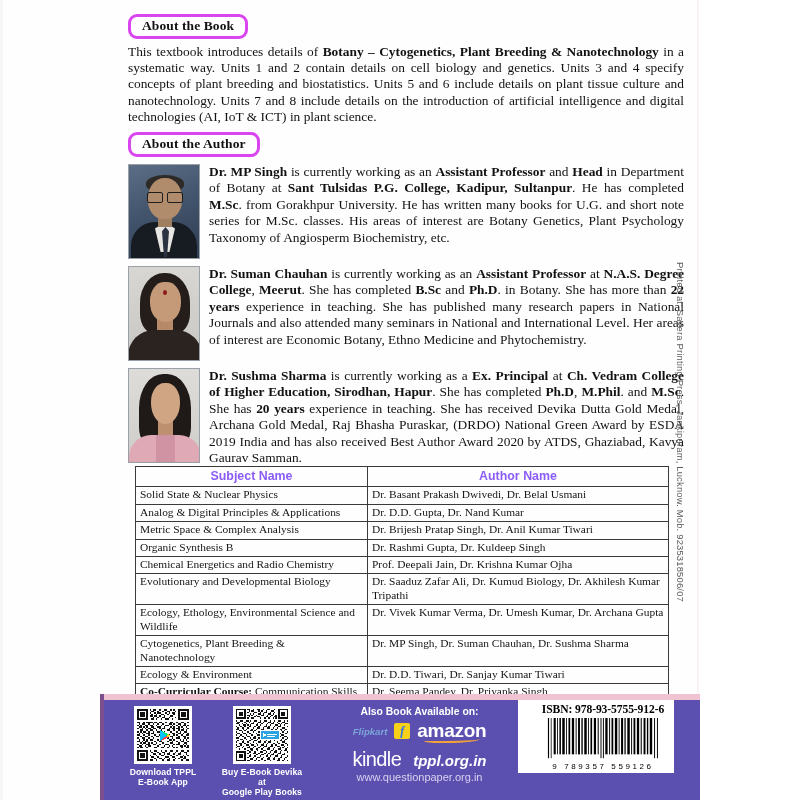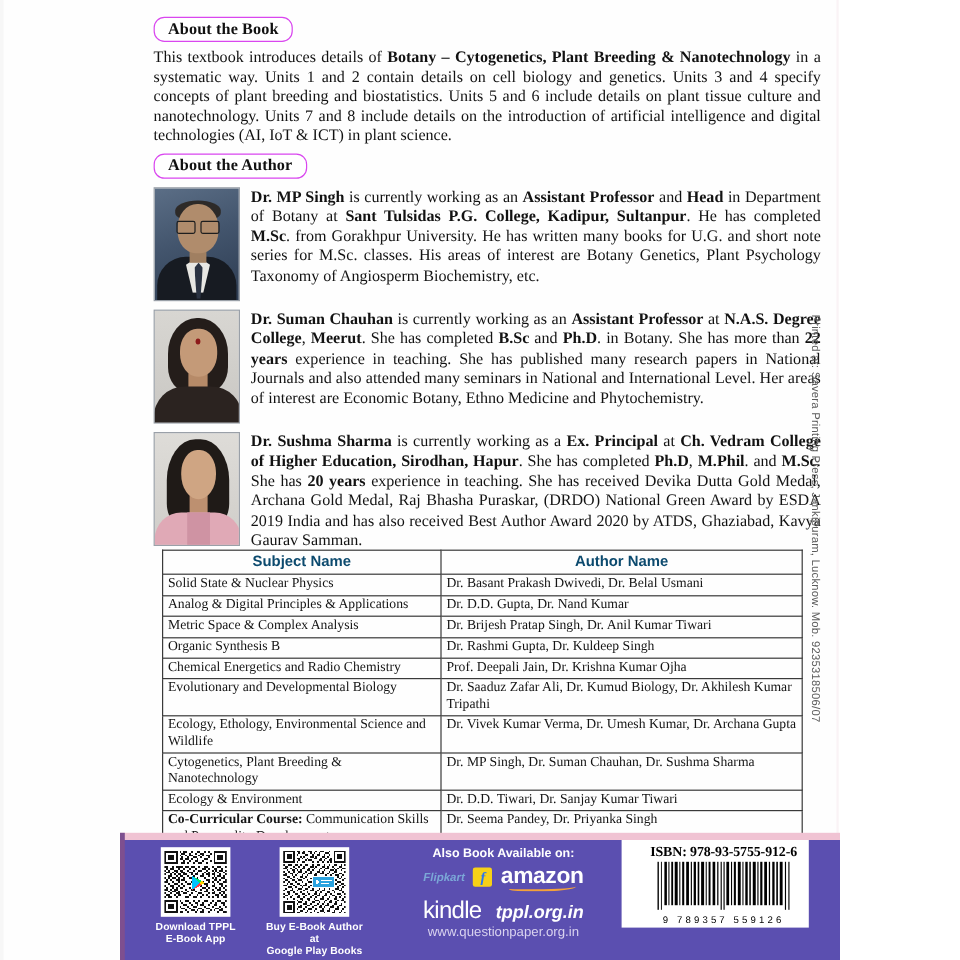--- a/index.html
+++ b/index.html
@@ -24,21 +24,21 @@
   
   .content {
     position: absolute;
     left: 128px; top: 14px;
     width: 556px;
   }
 
   
   .pill {
     display: inline-block;
-    border: 1px solid #d946ef;
+    border: 3px solid #d946ef;
     border-radius: 9px;
     padding: 1px 11px 2px 11px;
     font-family: "Liberation Serif", serif;
     font-weight: bold;
     font-size: 13.5px;
     line-height: 16px;
     color: #111;
     background: #fff;
     letter-spacing: .1px;
   }
@@ -135,21 +135,21 @@
   table.subjects {
     width: 533px;
     margin-left: 7px;
     border-collapse: collapse;
     table-layout: fixed;
   }
   table.subjects th {
     font-family: "Liberation Sans", sans-serif;
     font-weight: bold;
     font-size: 12.4px;
-    color: #0c4a6e;
+    color: #8b5cf6;
     text-align: center;
     padding: 2px 4px 3px 4px;
     border: 1px solid #3a3a3a;
   }
   table.subjects td {
     font-family: "Liberation Serif", serif;
     font-size: 11.4px;
     line-height: 13.4px;
     color: #141414;
     padding: 1px 4px 2px 4px;
@@ -1031,21 +1031,21 @@
         <g>
           <rect x="17" y="15" width="14" height="7" fill="#ffffff"></rect>
           <rect x="17.6" y="15.6" width="12.8" height="5.8" fill="#2aa3e0"></rect>
           <path d="M19.2 16.6 L19.2 20.4 L21.6 18.5 Z" fill="#ffffff"></path>
           <rect x="22.4" y="17.5" width="6.6" height="0.7" fill="#ffffff"></rect>
           <rect x="22.4" y="19" width="5" height="0.7" fill="#ffffff"></rect>
         </g>
       </svg>
     </div>
     <div class="qr-cap">
-      <span>Buy E-Book Author at</span><br>
+      <span>Buy E-Book Devika at</span><br>
       <span>Google Play Books</span>
     </div>
   </div>
 
   <div class="stores">
     <div class="avail">Also Book Available on:</div>
     <div class="row-logos">
       <span class="flipkart">Flipkart</span>
       <span class="fk-badge">f</span>
       <span class="amazon"><span>amazon</span><span class="swoosh"></span></span>

